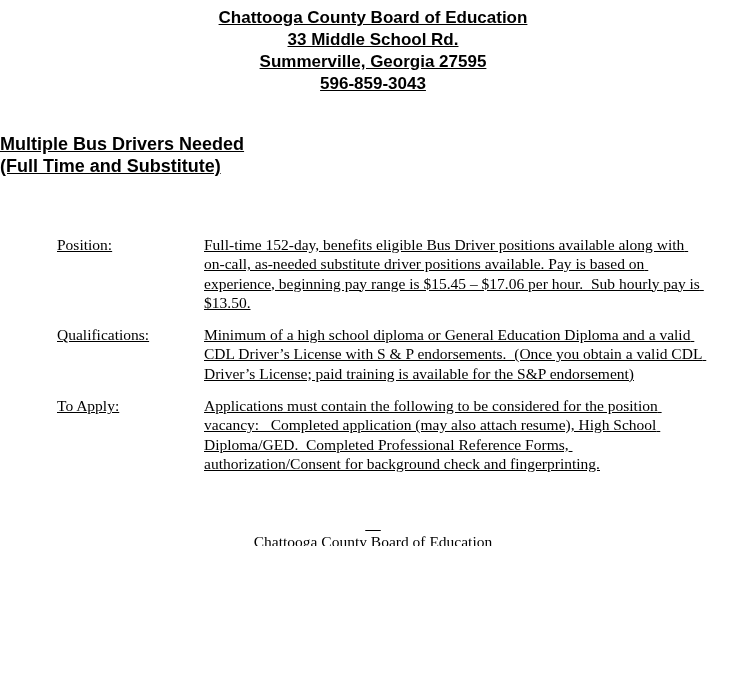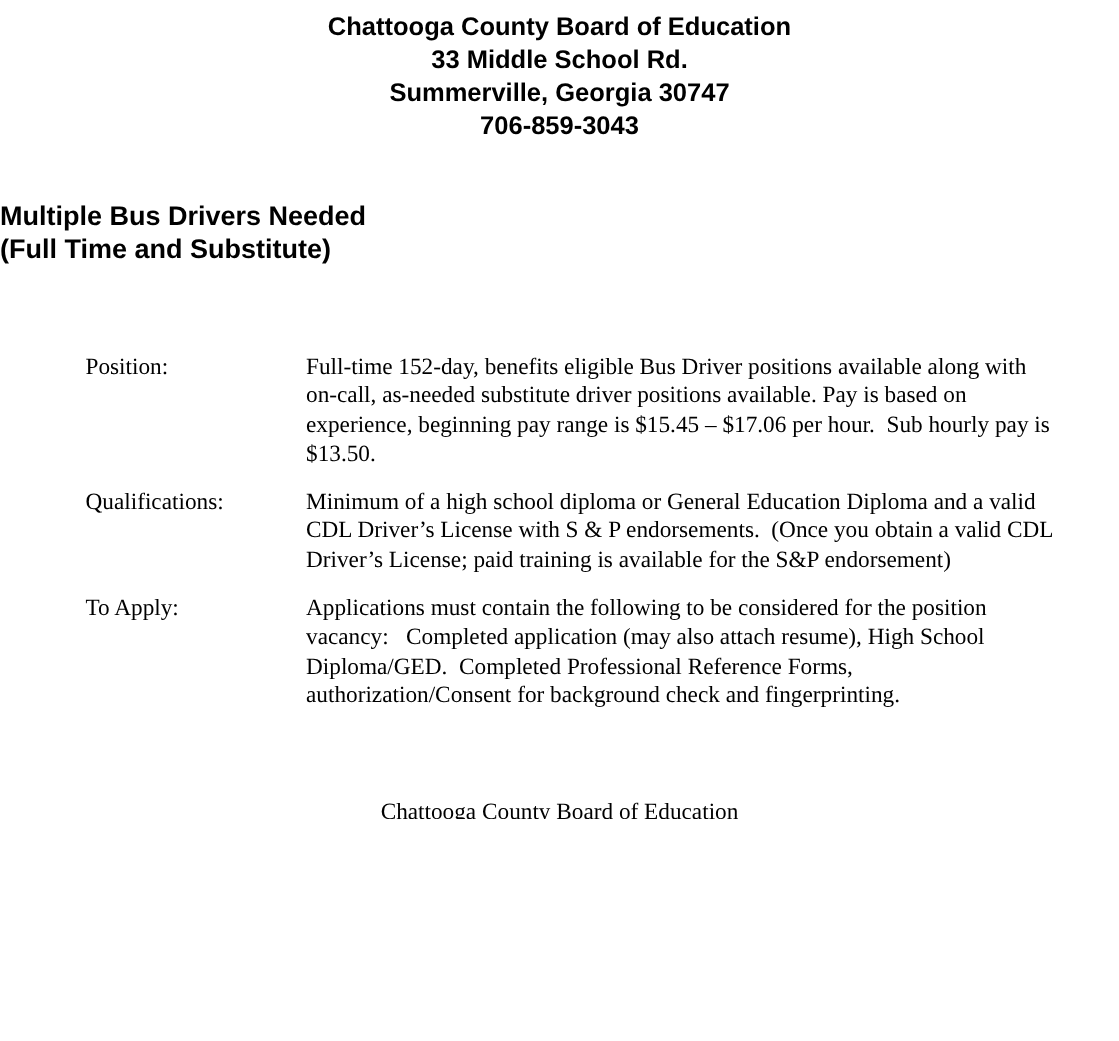--- a/index.html
+++ b/index.html
@@ -8,20 +8,21 @@
     font-family: "Liberation Serif", serif;
     color: #000000;
   }
   .page {
     position: relative;
     width: 746px;
     height: 546px;
     background: #ffffff;
     padding-top: 7px;
     overflow: hidden;
+    text-decoration: underline;
   }
   .letterhead {
     text-align: center;
     font-family: "Liberation Sans", sans-serif;
     font-weight: bold;
     font-size: 17px;
     line-height: 22px;
   }
   .posting-title {
     margin-top: 38px;
@@ -67,22 +68,22 @@
   }
 </style>
 </head>
 <body>
 
 <div class="page">
 
   <div class="letterhead">
     <div>Chattooga County Board of Education</div>
     <div>33 Middle School Rd.</div>
-    <div>Summerville, Georgia 30747</div>
-    <div>706-859-3043</div>
+    <div>Summerville, Georgia 27595</div>
+    <div>596-859-3043</div>
   </div>
 
   <div class="posting-title">
     <div>Multiple Bus Drivers Needed</div>
     <div>(Full Time and Substitute)</div>
   </div>
 
   <div class="sections">
 
     <div class="section">

